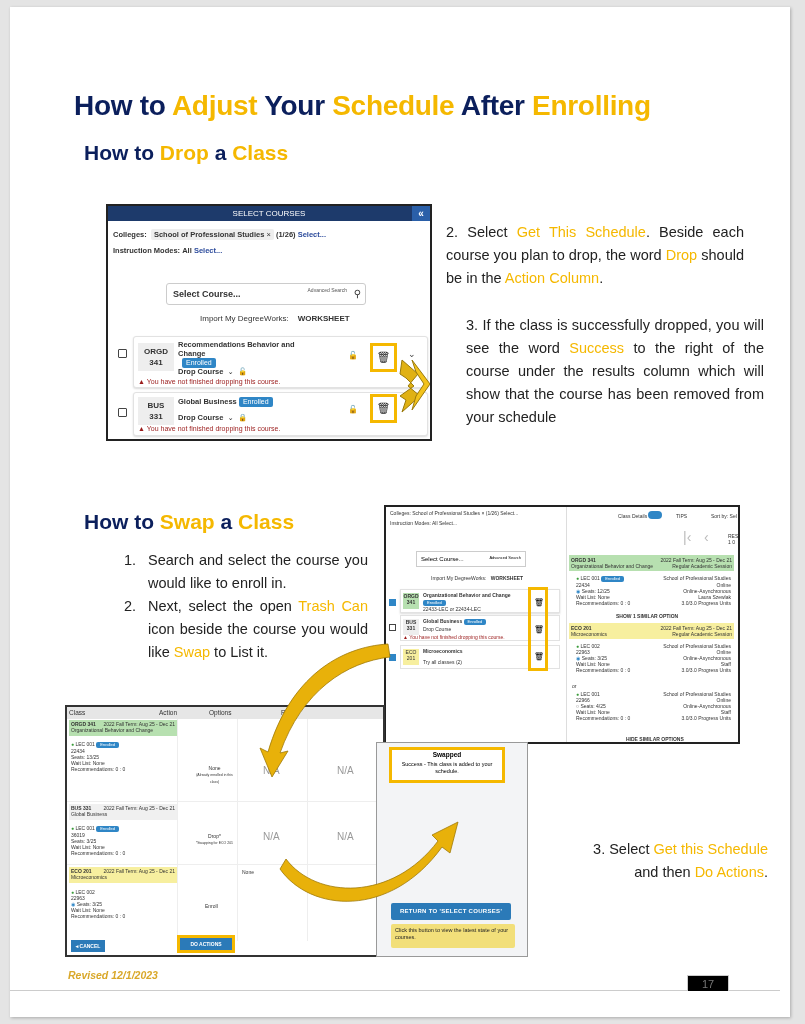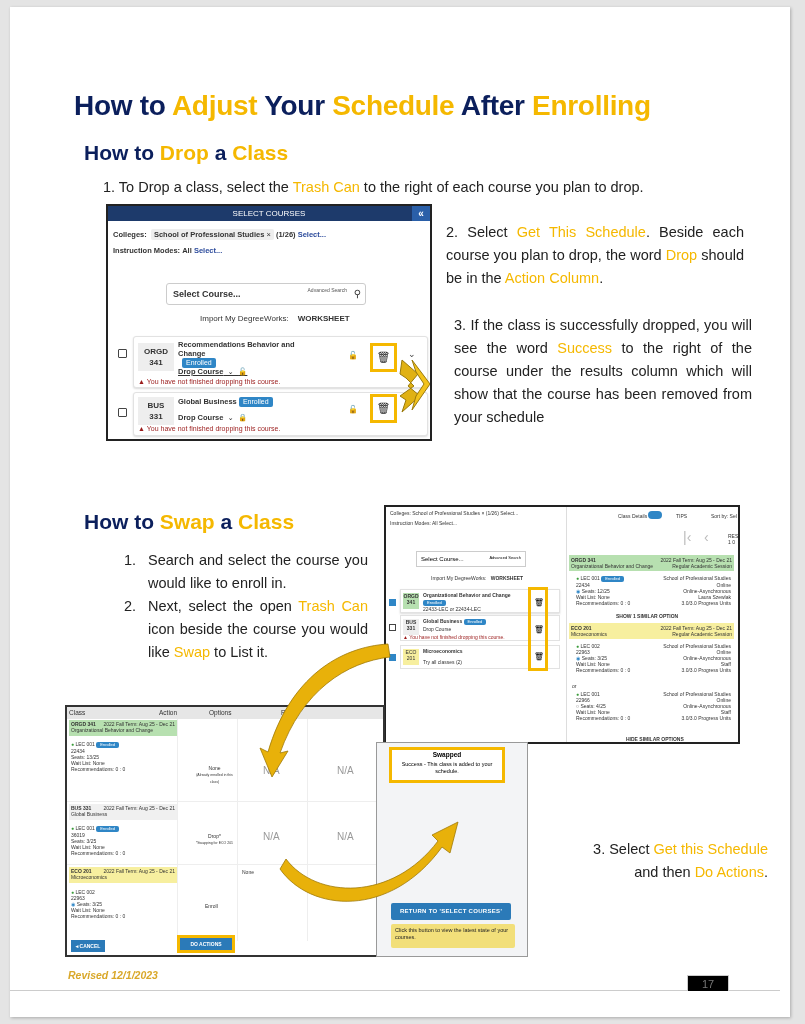--- a/index.html
+++ b/index.html
@@ -64,23 +64,20 @@
 <div class="page">
 
   <div class="abs h2" style="left:74px; top:134px;">
     <span class="navy">How to </span><span class="gold">Drop</span><span class="navy"> a </span><span class="gold">Class</span>
   </div>
 
   <div class="abs h1">
     <span class="navy">How to </span><span class="gold">Adjust</span><span class="navy"> Your </span><span class="gold">Schedule</span><span class="navy"> After </span><span class="gold">Enrolling</span>
   </div>
 
-  <div class="abs body-text" style="left:93px; top:169px; white-space:nowrap;">
-    <span>1.  To Drop a class, select the </span><span class="hl">Trash Can</span><span> to the right of each course you plan to drop.</span>
-  </div>
 
   <div class="abs shot1">
     <div class="sc-header">
       <span>SELECT COURSES</span>
       <span class="sc-collapse">«</span>
     </div>
     <div class="abs tiny" style="left:5px; top:24px;">
       <b>Colleges:</b>&nbsp;
       <span class="chip"><b>School of Professional Studies</b> <span>×</span></span>
       <b>(1/26)</b>
@@ -100,21 +97,21 @@
       <b>WORKSHEET</b>
     </div>
 
     <div class="checkbox" style="left:10px; top:143px;"></div>
     <div class="course-card" style="top:130px; height:52px;">
       <div class="code-box" style="top:6px;"><span>ORGD</span><br><span>341</span></div>
       <div class="cname" style="top:3px;">
         <span>Recommendations Behavior and</span><br><span>Change</span><br>
         <span class="badge" style="margin-left:4px;">Enrolled</span>
       </div>
-      <div class="drop-sel" style="top:30px;text-decoration:underline;"><b>Drop Course</b> &nbsp;⌄ &nbsp;<span>🔓</span></div>
+      <div class="drop-sel" style="top:30px;"><b>Drop Course</b> &nbsp;⌄ &nbsp;<span>🔓</span></div>
       <div class="warn" style="top:41px;">▲ <span>You have not finished dropping this course.</span></div>
       <span class="lock" style="left:214px; top:14px;">🔓</span>
       <div class="trash-hl" style="left:236px; top:6px;">
           <span class="trash-glyph">🗑</span>
         </div>
       <span class="chev" style="left:274px; top:12px;">⌄</span>
     </div>
 
     <div class="checkbox" style="left:10px; top:202px;"></div>
     <div class="course-card" style="top:186px; height:44px;">
@@ -130,21 +127,21 @@
 
     <svg class="abs" style="left:290px; top:150px;" width="36" height="60" viewBox="0 0 36 60">
       <path d="M4 4 L20 18 L10 30 L22 40 L4 56 L8 44 L2 40 L16 30 L8 22 L2 18 Z" fill="#e0b114" stroke="#9a7a0c" stroke-width="1"></path>
       <path d="M14 4 L32 28 L14 54 L18 40 L26 28 L18 16 Z" fill="#f2c21b" stroke="#9a7a0c" stroke-width="1"></path>
     </svg>
   </div>
 
   <div class="abs body-text justify" style="left:436px; top:214px; width:298px;">
     <span>2.  Select </span><span class="hl">Get This Schedule</span><span>. Beside each course you plan to drop, the word </span><span class="hl">Drop</span><span> should be in the </span><span class="hl">Action Column</span><span>.</span>
   </div>
-  <div class="abs body-text justify" style="left:444px; top:307px; width:298px;">
+  <div class="abs body-text justify" style="left:456px; top:307px; width:298px;">
     <span>3. If the class is successfully dropped, you will see the word </span><span class="hl">Success</span><span> to the right of the course under the results column which will show that the course has been removed from your schedule</span>
   </div>
 
   <div class="abs h2" style="left:74px; top:503px;">
     <span class="navy">How to </span><span class="gold">Swap</span><span class="navy"> a </span><span class="gold">Class</span>
   </div>
 
   <div class="abs body-text" style="left:114px; top:542px; width:244px;">
     <div style="display:flex;">
       <span style="width:24px; flex:none;">1.</span>

